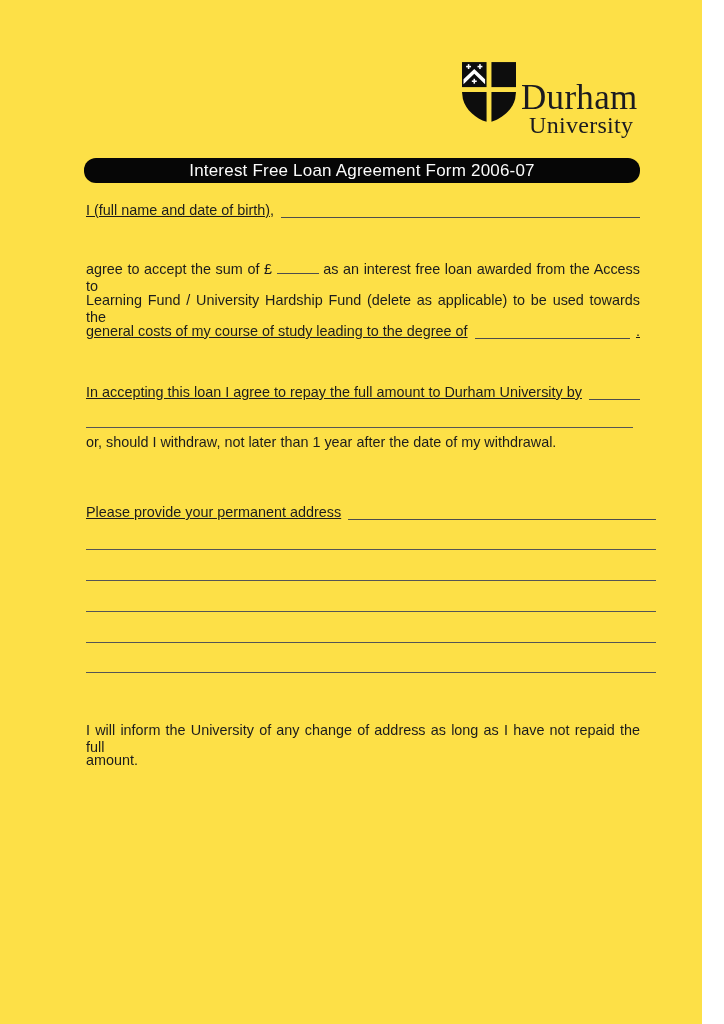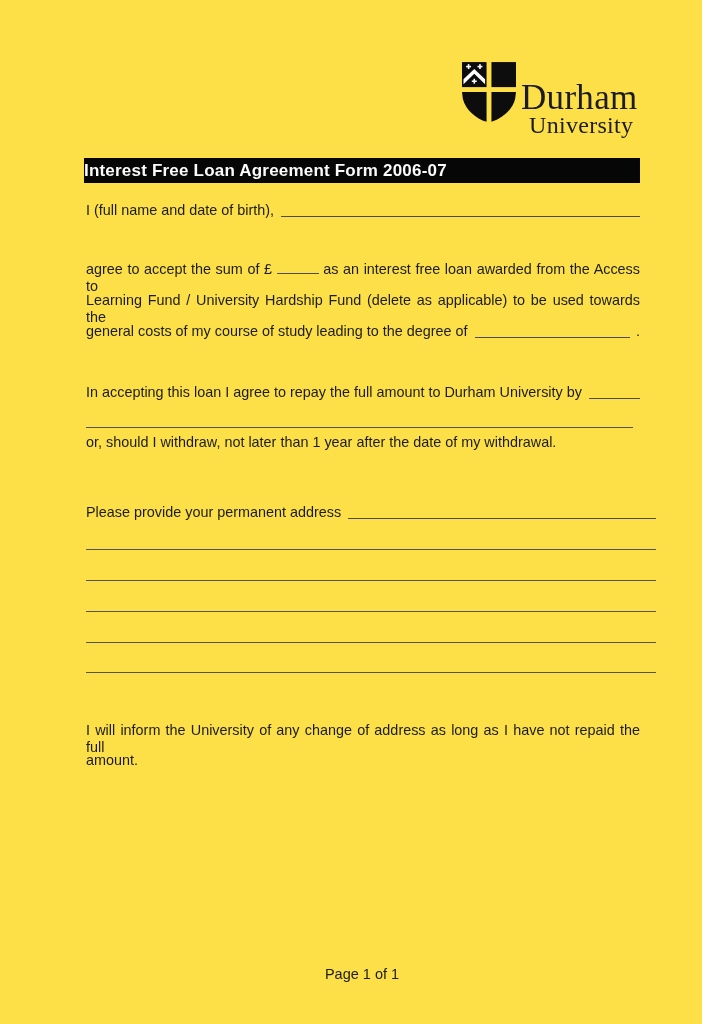--- a/index.html
+++ b/index.html
@@ -9,26 +9,26 @@
   }
   
   .logo{position:absolute;left:462px;top:62px;display:flex;align-items:flex-start;}
   .logo svg{display:block;}
   .logo-text{margin-left:5px;margin-top:19px;font-family:"Liberation Serif","DejaVu Serif",serif;color:#1b1b20;}
   .logo-durham{font-size:35px;line-height:33px;letter-spacing:0.3px;}
   .logo-univ{font-size:24px;line-height:23px;letter-spacing:0.3px;margin-left:8px;}
   
   .title-bar{
     position:absolute;left:84px;top:158px;width:556px;height:25px;background:#060606;
-    color:#fbfbfb;font-size:17px;font-weight:bold;text-align:left;line-height:25px;letter-spacing:0.2px;
+    color:#fbfbfb;font-size:17px;font-weight:normal;text-align:center;line-height:25px;letter-spacing:0.2px;border-radius:12px;
   }
   
   .row{position:absolute;left:86px;width:554px;font-size:14.4px;line-height:17px;color:#1c1c1c;}
   .row.wide{width:570px;}
-  .flexrow{display:flex;align-items:flex-start;}
+  .flexrow{display:flex;align-items:center;text-decoration:underline;}
   .flexrow .label{white-space:pre;}
   .fill{flex:1 1 auto;height:14px;border-bottom:1.4px solid #4d4d4d;margin-left:7px;}
   .dot{margin-left:6px;white-space:pre;}
   .just{text-align:justify;text-align-last:justify;}
   .blank{display:inline-block;width:42px;height:11px;border-bottom:1.4px solid #4d4d4d;}
   .hr{position:absolute;left:86px;width:547px;height:0;border-bottom:1.4px solid #555;}
   .hr.w2{width:570px;}
   .footer{position:absolute;left:0;top:966px;width:724px;text-align:center;font-size:14.5px;color:#1c1c1c;}
 </style>
 </head>
@@ -98,15 +98,14 @@
   <div class="hr w2" style="top:580px"></div>
   <div class="hr w2" style="top:611px"></div>
   <div class="hr w2" style="top:642px"></div>
   <div class="hr w2" style="top:672px"></div>
 
   <div class="row just" style="top:722px">I will inform the University of any change of address as long as I have not repaid the full</div>
   <div class="row" style="top:752px">amount.</div>
 
 
 
-  <div class="footer">Page 1 of 1</div>
 
 </div>
 
 </body></html>

